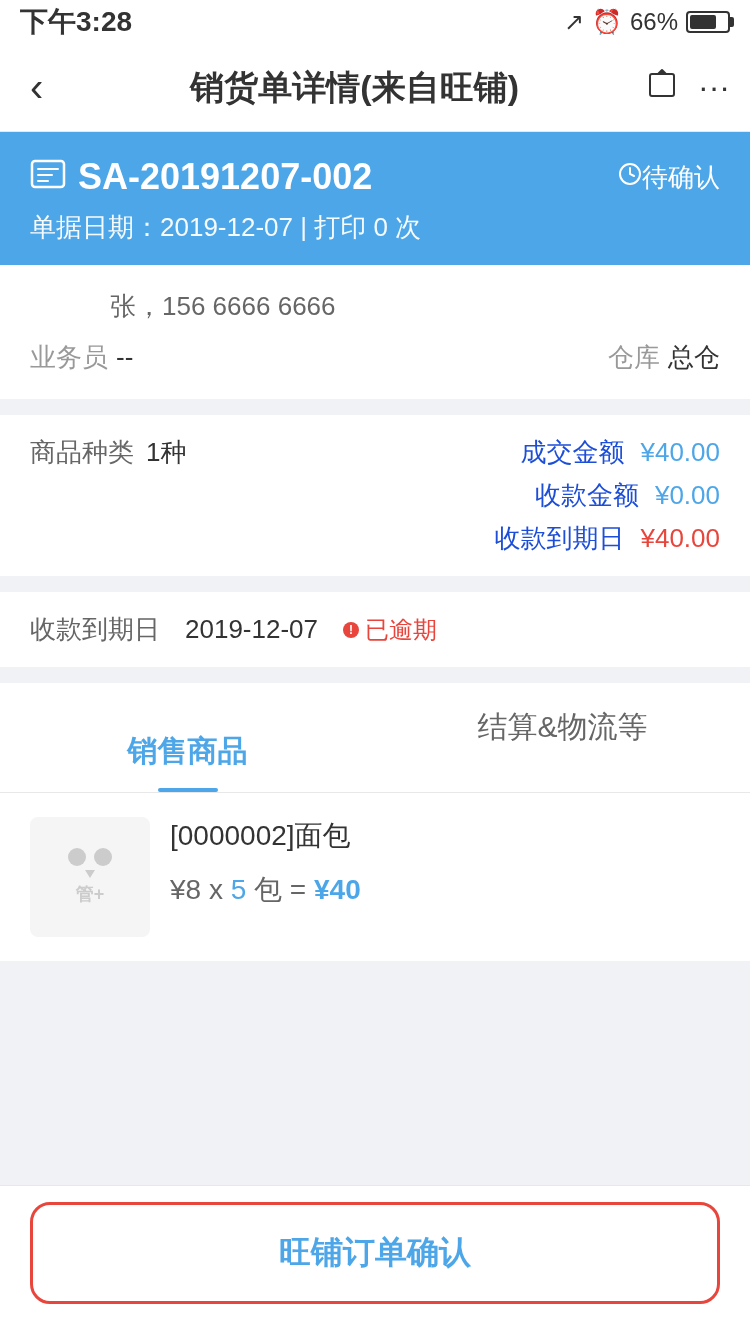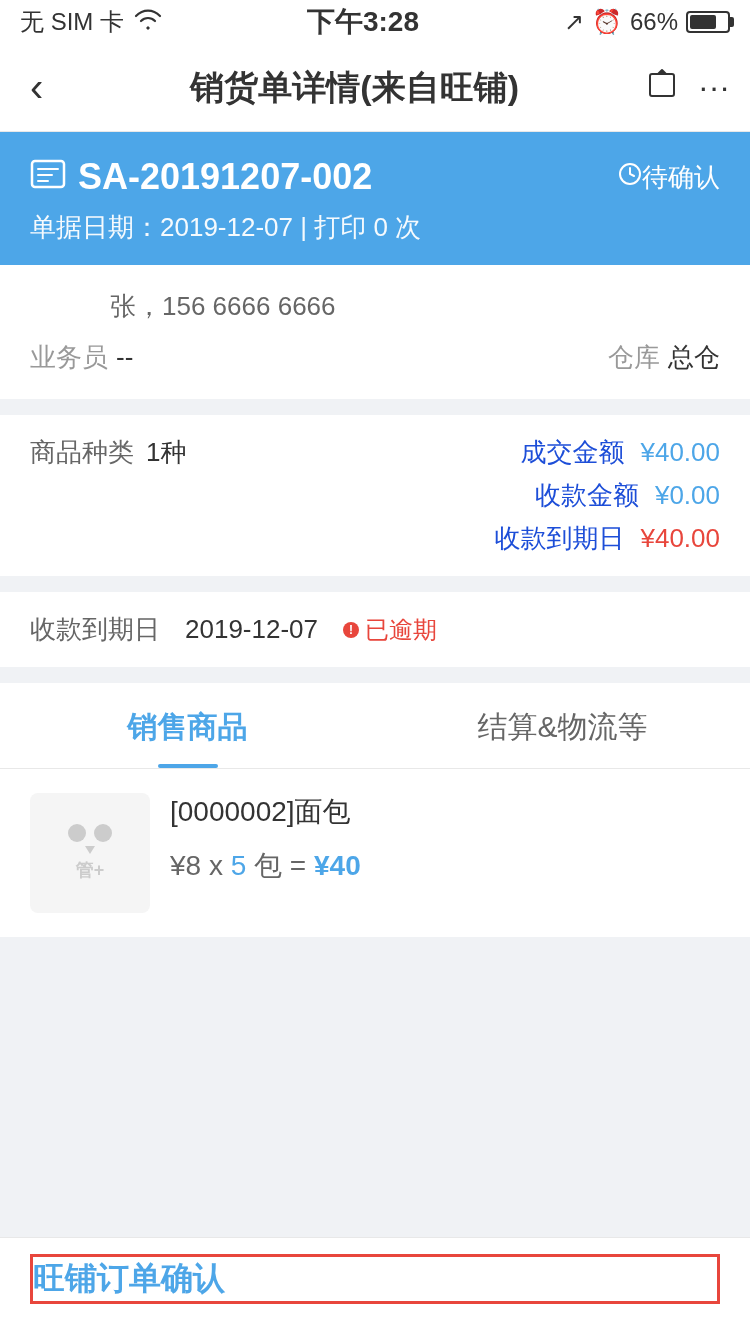--- a/index.html
+++ b/index.html
@@ -258,20 +258,21 @@
       flex: 1;
       text-align: center;
       padding: 24px 0 20px;
       font-size: 30px;
       cursor: pointer;
       position: relative;
     }
     .tab-item.active {
       color: #4da6e8;
       font-weight: 600;
+      margin-top: 24px;
     }
     .tab-item.active::after {
       content: '';
       position: absolute;
       bottom: 0;
       left: 50%;
       transform: translateX(-50%);
       width: 60px;
       height: 4px;
       background: #4da6e8;
@@ -328,28 +329,29 @@
       position: fixed;
       bottom: 0;
       left: 0;
       width: 750px;
       background: #fff;
       padding: 16px 30px 30px;
       border-top: 1px solid #e8e8e8;
     }
     .confirm-btn {
       width: 100%;
+      padding: 26px;
       background: #fff;
       border: 3px solid #e8463c;
-      border-radius: 0;
+      border-radius: 20px;
       font-size: 32px;
       font-weight: 600;
       color: #4da6e8;
       cursor: pointer;
-      text-align: left;
+      text-align: center;
     }
 
     
     .owl-logo {
       display: flex;
       flex-direction: column;
       align-items: center;
       justify-content: center;
       gap: 4px;
     }
@@ -372,30 +374,20 @@
     .owl-text {
       font-size: 18px;
       color: #ccc;
       font-weight: 600;
     }
   </style>
 </head>
 <body>
 
 <div class="status-bar">
-  <div class="status-left">
-    <span>无 SIM 卡</span>
-    <span>
-      <svg width="28" height="22" viewBox="0 0 28 22" fill="none">
-        <path d="M14 18l2 2-2 2-2-2z" fill="#333"></path>
-        <path d="M7 13c1.9-1.9 4.4-3 7-3s5.1 1.1 7 3" stroke="#333" stroke-width="2.2" fill="none" stroke-linecap="round"></path>
-        <path d="M2 8c3.3-3.3 7.8-5.3 12-5.3s8.7 2 12 5.3" stroke="#333" stroke-width="2.2" fill="none" stroke-linecap="round"></path>
-      </svg>
-    </span>
-  </div>
   <div class="status-center">下午3:28</div>
   <div class="status-right">
     <span>↗</span>
     <span>⏰</span>
     <span>66%</span>
     <span class="battery-icon">
       <span class="battery-fill"></span>
     </span>
   </div>
 </div>

